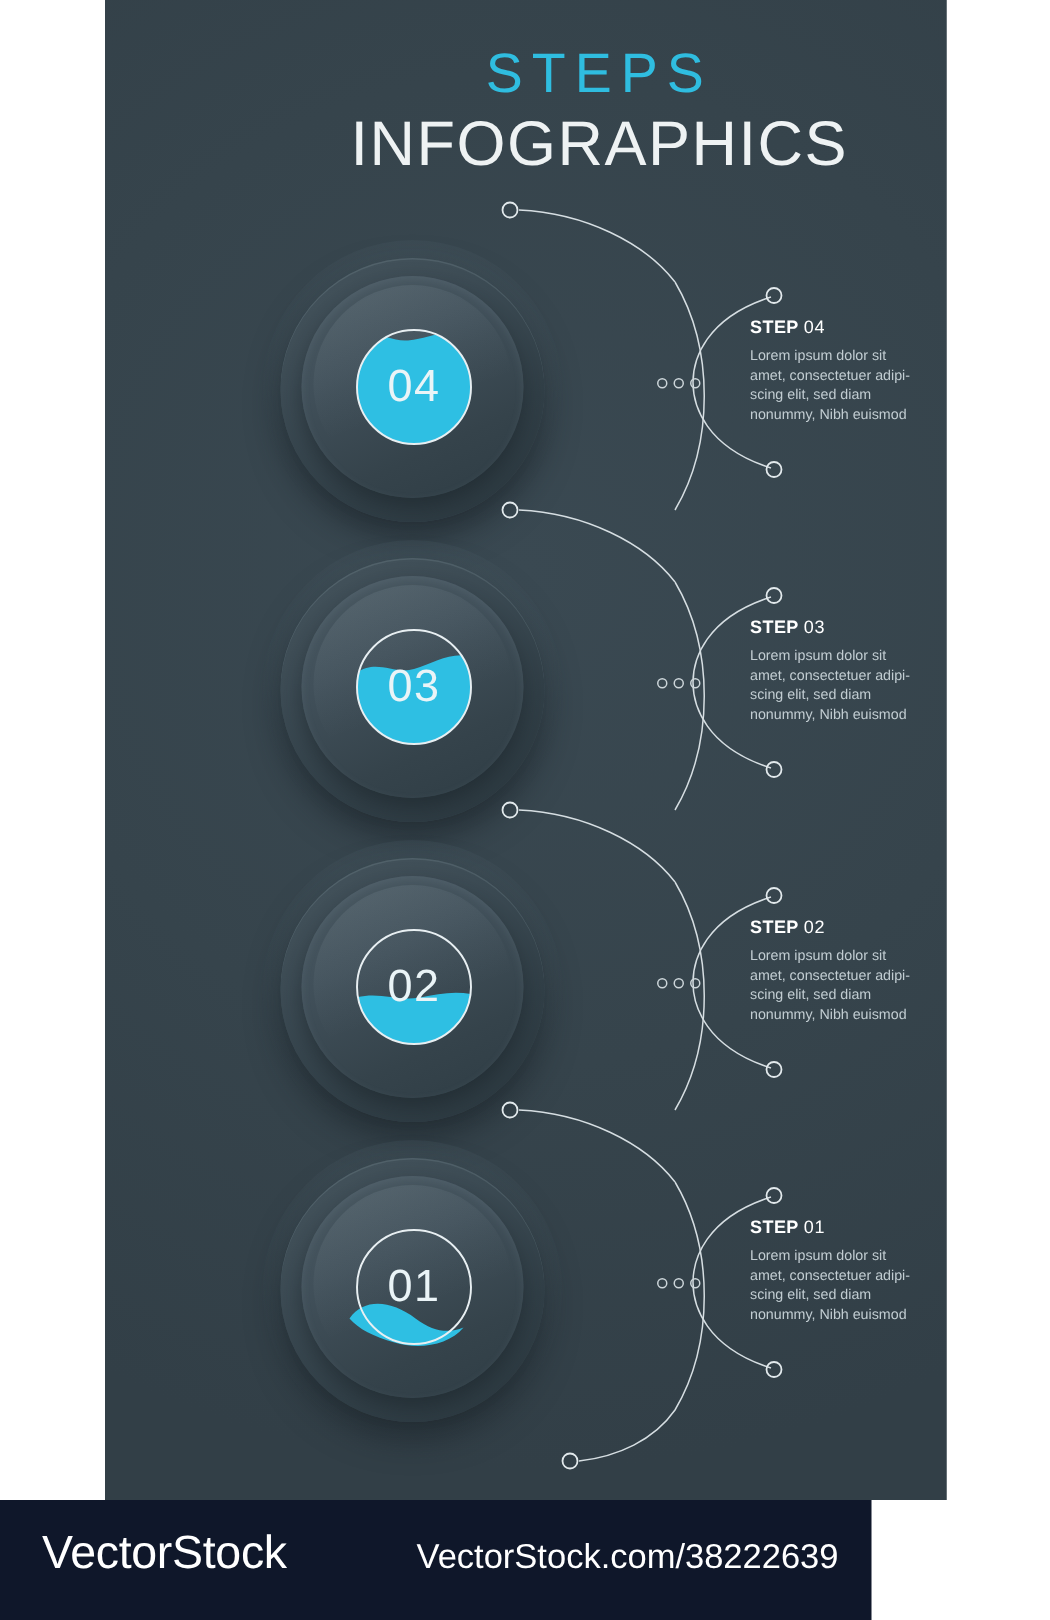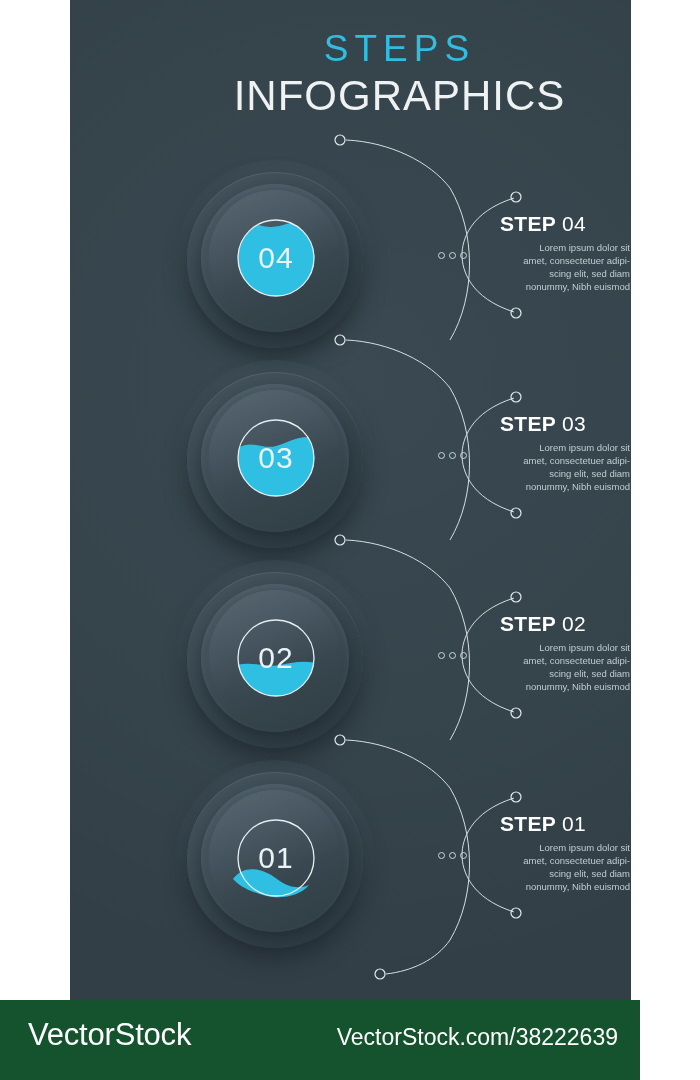--- a/index.html
+++ b/index.html
@@ -78,32 +78,32 @@
   }
 
   
   .arc-left{position:absolute;left:230px;top:-32px;}
   .arc-right{position:absolute;left:382px;top:30px;}
   .link-line{position:absolute;left:230px;top:-32px;}
 
   
   .txt{position:absolute;left:430px;top:52px;width:130px;}
   .txt .title{
-    color:#ffffff;font-size:21px;line-height:1.1;margin:0 0 7px 0;white-space:nowrap;
+    color:#ffffff;font-size:12px;line-height:1.1;margin:0 0 7px 0;white-space:nowrap;
   }
   .txt .title b{font-weight:700;letter-spacing:.3px;}
   .txt .title span{font-weight:300;letter-spacing:.5px;}
   .txt .body{
-    color:#c2cdd2;font-size:9.5px;line-height:1.36;font-weight:400;margin:0;text-align:right;
+    color:#c2cdd2;font-size:9.5px;line-height:1.36;font-weight:400;margin:0;
   }
   .txt .body div{white-space:nowrap;}
 
   
   .wm{
-    position:absolute;left:0;top:1000px;width:640px;height:80px;background:#14532d;
+    position:absolute;left:0;top:1000px;width:581px;height:80px;background:#0f172a;
   }
   .wm .brand{
     position:absolute;left:28px;top:17px;color:#ffffff;font-size:31px;font-weight:400;
     letter-spacing:-.2px;
   }
   .wm .url{
     position:absolute;right:22px;top:24px;color:#ffffff;font-size:23px;font-weight:400;
   }
 </style>
 </head>

